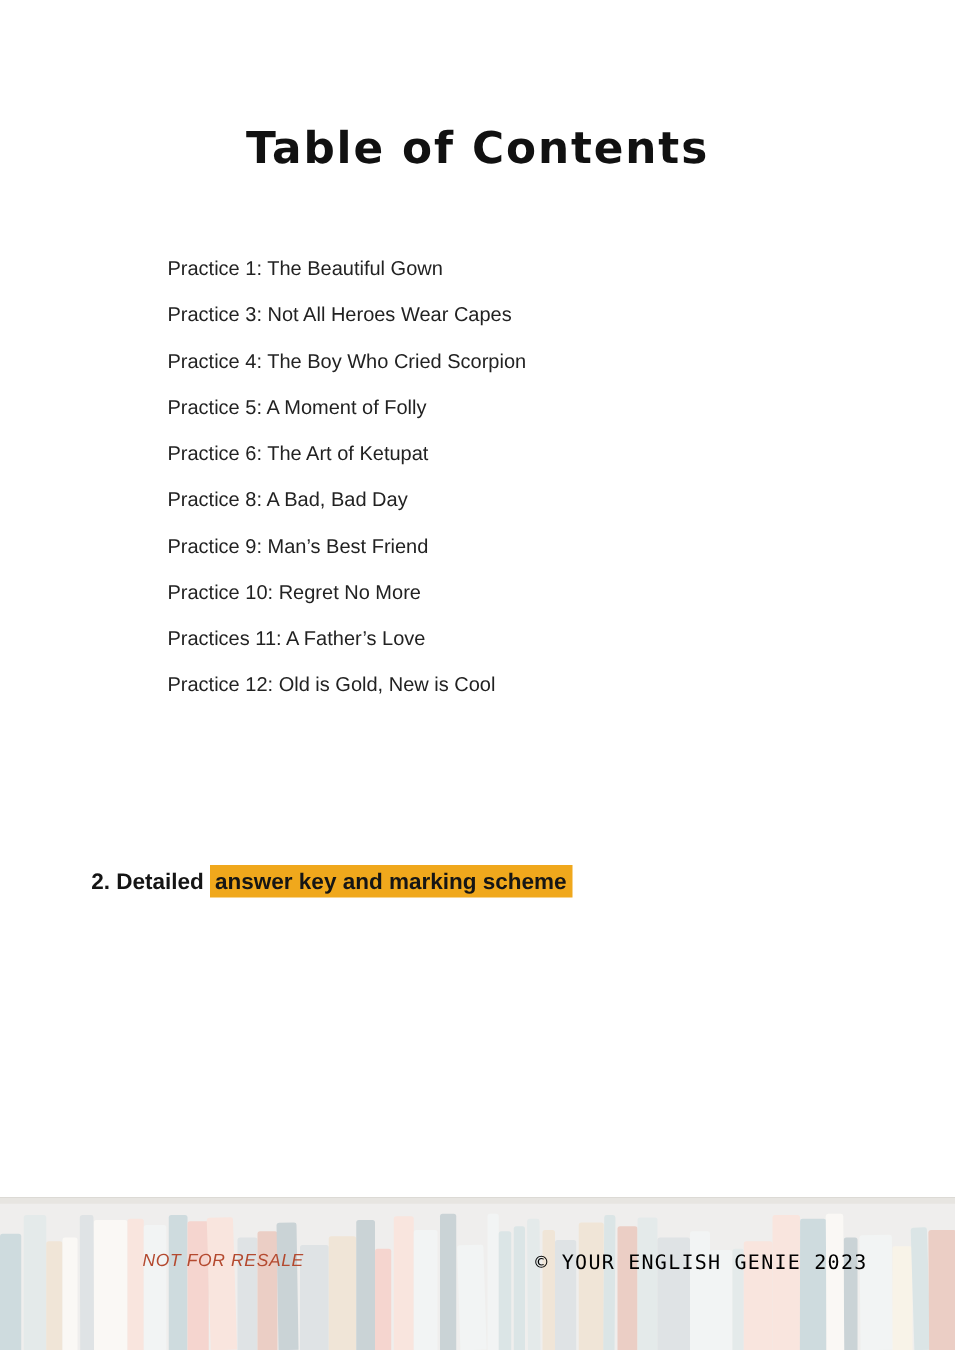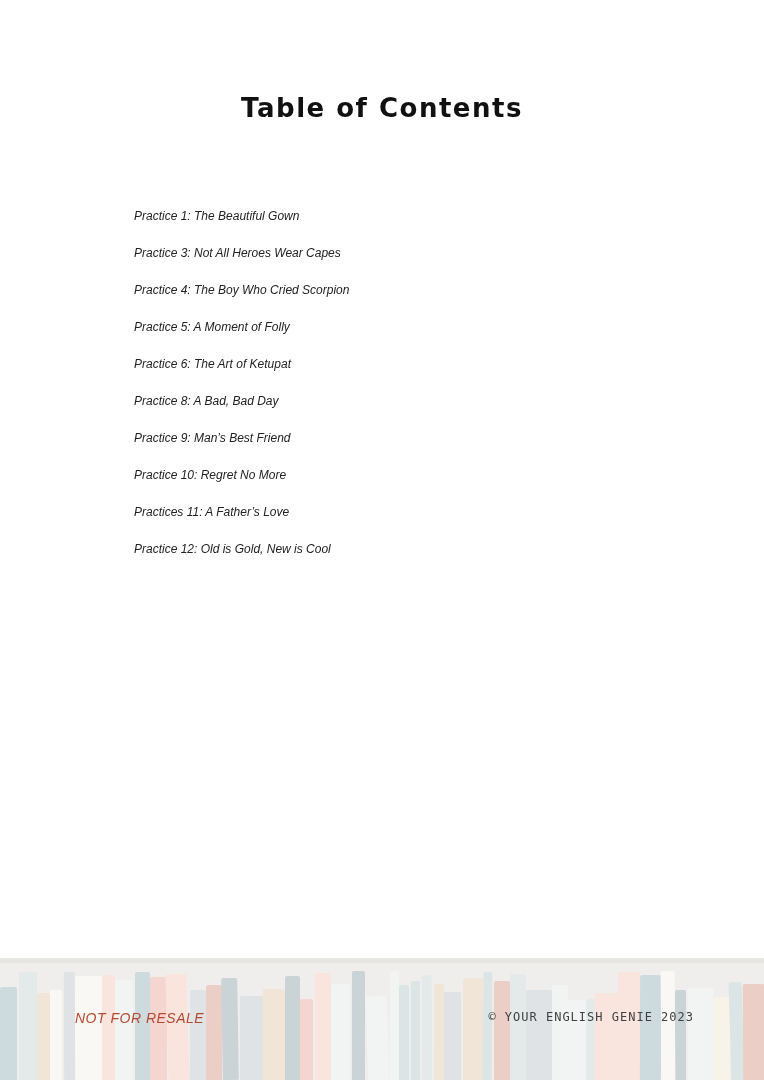--- a/index.html
+++ b/index.html
@@ -10,35 +10,35 @@
     font-family:"Liberation Sans", sans-serif;
     color:var(--text,#1c1c1e);
     overflow:hidden;
   }
   
   .title{
     position:absolute;top:76px;left:0;right:0;
     text-align:center;
     font-family:"DejaVu Sans", sans-serif;
     font-weight:900;
-    font-size:26px;
+    font-size:35px;
     letter-spacing:1.5px;
     color:#111;
   }
   
   .sec1{
     position:absolute;top:164px;left:73px;
     font-size:18px;font-weight:bold;color:#151515;
   }
   .sec-num{display:inline-block;min-width:30px;}
   
   .practices{position:absolute;top:197px;left:134px;}
   .practice{
     height:37px;display:flex;align-items:center;
-    font-style:italic;font-size:12px;color:#222;
+    font-size:16px;color:#222;
   }
   
   .sec2{
     position:absolute;top:693px;left:73px;
     font-size:18px;font-weight:bold;line-height:24px;color:#151515;
   }
   .sec2 mark{
     background:var(--highlight,#F0A81C);
     color:#151515;
     padding:3px 5px 3px 4px;
@@ -59,33 +59,33 @@
   .shelf-line{
     position:absolute;top:0;left:0;right:0;height:5px;
     background:#a2988a;opacity:.8;z-index:1;
   }
   .books{position:absolute;left:0;top:0;right:0;bottom:0;display:flex;align-items:stretch;}
   .book{flex:0 0 auto;border-radius:2px 2px 0 0;}
   .fade{
     position:absolute;left:0;top:0;right:0;bottom:0;
     background:rgba(255,255,255,0.72);z-index:2;
   }
-  .footer-text{position:absolute;z-index:3;top:52px;}
+  .footer-text{position:absolute;z-index:3;top:42px;padding-left:39px;}
   .resale{
     left:75px;font-style:italic;font-size:14px;
     color:var(--resale-red,#B4492F);letter-spacing:.5px;
   }
   .site{
     left:0;right:0;text-align:center;
     font-style:italic;font-size:13px;color:#3c3c3c;
   }
   .copy{
     right:70px;
     font-family:"DejaVu Sans Mono", monospace;
-    font-size:12px;letter-spacing:1px;color:#404040;
+    font-size:16px;letter-spacing:1px;color:#000000;
   }
 </style>
 </head>
 <body>
 
 <div class="page">
 
   <h1 class="title">Table of Contents</h1>
 
 
@@ -95,20 +95,23 @@
     <div class="practice">Practice 4: The Boy Who Cried Scorpion</div>
     <div class="practice">Practice 5: A Moment of Folly</div>
     <div class="practice">Practice 6: The Art of Ketupat</div>
     <div class="practice">Practice 8: A Bad, Bad Day</div>
     <div class="practice">Practice 9: Man’s Best Friend</div>
     <div class="practice">Practice 10: Regret No More</div>
     <div class="practice">Practices 11: A Father’s Love</div>
     <div class="practice">Practice 12: Old is Gold, New is Cool</div>
   </div>
 
+  <div class="sec2">
+    <span>2. Detailed </span><mark>answer key and marking scheme</mark>
+  </div>
 
 
   <div class="footer">
     <div class="books">
         <div class="book" style="width: 17px; margin-top: 28.8237px; margin-right: 2px; background: rgb(79, 125, 138);"></div>
         <div class="book" style="width: 18px; margin-top: 14.3567px; margin-right: 0px; background: rgb(159, 179, 180);"></div>
         <div class="book" style="width: 13px; margin-top: 35.4376px; margin-right: 0px; background: rgb(202, 163, 111);"></div>
         <div class="book" style="width: 12px; margin-top: 32.159px; margin-right: 2px; background: rgb(236, 231, 218);"></div>
         <div class="book" style="width: 11px; margin-top: 13.5022px; margin-right: 0px; background: rgb(140, 154, 160); transform: rotate(-0.22deg);"></div>
         <div class="book" style="width: 27px; margin-top: 17.6743px; margin-right: 0px; background: rgb(236, 231, 218);"></div>

